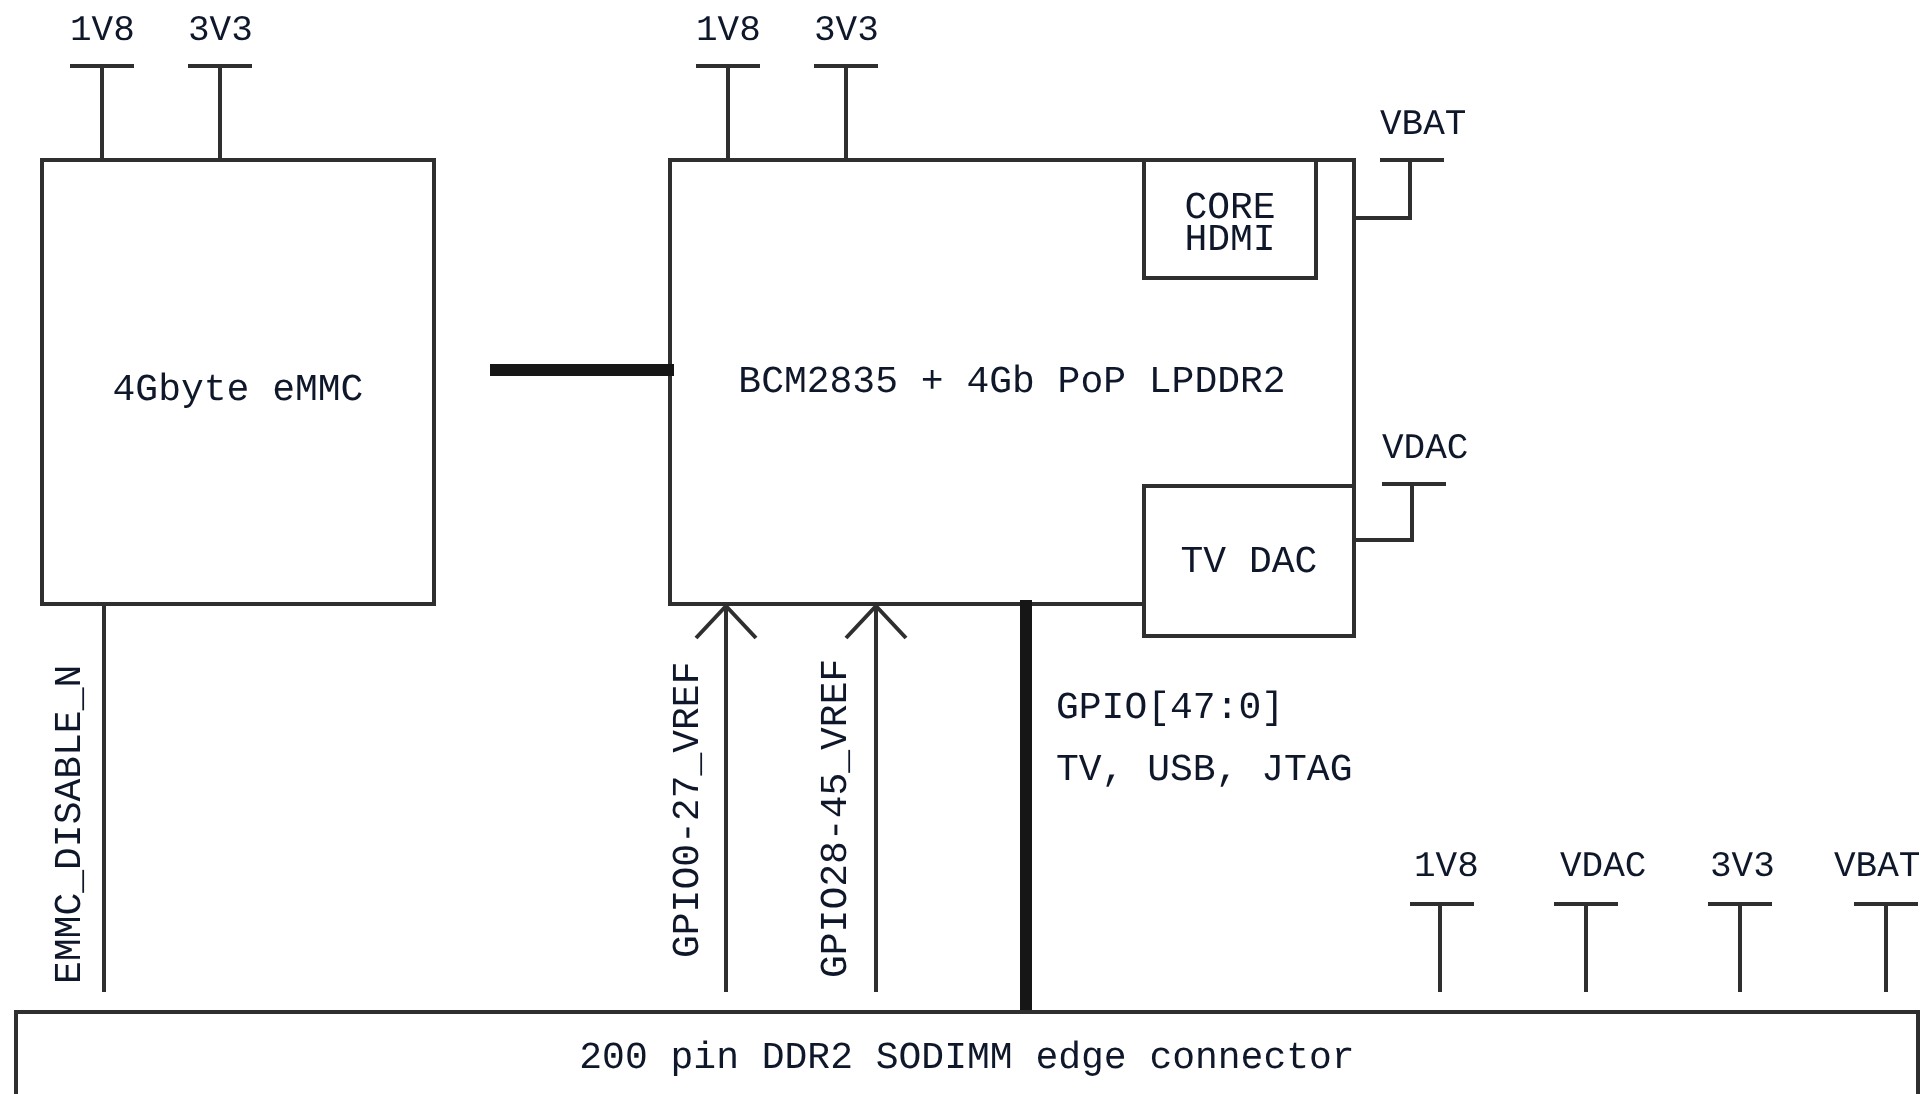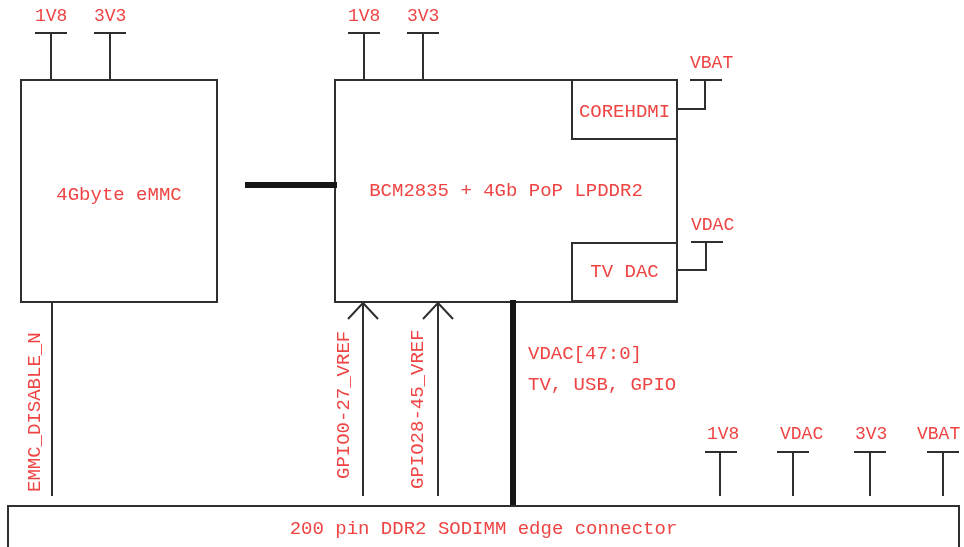--- a/index.html
+++ b/index.html
@@ -1,18 +1,18 @@
 <!DOCTYPE html>
 <html><head>
 <meta charset="utf-8">
 <style>
   html,body{margin:0;padding:0;background:#fff;}
   .stage{
     position:relative;width:964px;height:547px;background:#ffffff;overflow:hidden;
-    font-family:"Liberation Mono","DejaVu Sans Mono",monospace;color:#ef4444;
+    font-family:"Liberation Mono","DejaVu Sans Mono",monospace;color:#0f172a;
   }
   .box{
     position:absolute;box-sizing:border-box;border:2px solid #2f2f2f;background:#fff;
     display:flex;align-items:center;justify-content:center;text-align:center;
     font-size:19px;white-space:nowrap;
   }
   .wire{position:absolute;background:#2f2f2f;}
   .thick{position:absolute;background:#161616;}
   .lbl{position:absolute;font-size:18px;white-space:nowrap;text-align:center;}
   .vlbl{
@@ -48,26 +48,26 @@
   <div class="wire" style="left:422px;top:32px;width:2px;height:47px;"></div>
 
   <div class="box" style="left:20px;top:79px;width:198px;height:224px;padding-top:8px;">
     <span>4Gbyte eMMC</span>
   </div>
 
   <div class="box" style="left:334px;top:79px;width:344px;height:224px;padding-top:0;">
     <span>BCM2835 + 4Gb PoP LPDDR2</span>
   </div>
 
-  <div class="box sub-box" style="left:571px;top:79px;width:107px;height:61px;flex-direction:row;padding-top:4px;">
+  <div class="box sub-box" style="left:571px;top:79px;width:88px;height:61px;flex-direction:column;padding-top:4px;">
     <div>CORE</div>
     <div>HDMI</div>
   </div>
 
-  <div class="box sub-box" style="left:571px;top:242px;width:107px;height:60px;">
+  <div class="box sub-box" style="left:571px;top:242px;width:107px;height:77px;">
     <span>TV DAC</span>
   </div>
 
   <div class="lbl" style="left:690px;top:53px;">VBAT</div>
   <div class="wire" style="left:690px;top:79px;width:32px;height:2px;"></div>
   <div class="wire" style="left:704px;top:79px;width:2px;height:31px;"></div>
   <div class="wire" style="left:677px;top:108px;width:29px;height:2px;"></div>
 
   <div class="lbl" style="left:691px;top:215px;">VDAC</div>
   <div class="wire" style="left:691px;top:241px;width:32px;height:2px;"></div>
@@ -86,22 +86,22 @@
   </svg>
   <svg class="arrow" style="left:422px;top:302px;" width="32" height="18" viewBox="0 0 32 18">
     <path d="M16 1 L1 17 M16 1 L31 17" stroke="#2f2f2f" stroke-width="2" fill="none"></path>
   </svg>
 
   <div class="vlbl" style="left:24px;top:492px;">EMMC_DISABLE_N</div>
   <div class="vlbl" style="left:333px;top:479px;">GPIO0-27_VREF</div>
   <div class="vlbl" style="left:407px;top:489px;">GPIO28-45_VREF</div>
 
   <div class="bus-text">
-    <div>VDAC[47:0]</div>
-    <div>TV, USB, GPIO</div>
+    <div>GPIO[47:0]</div>
+    <div>TV, USB, JTAG</div>
   </div>
 
   <div class="lbl" style="left:707px;top:424px;">1V8</div>
   <div class="wire" style="left:705px;top:451px;width:32px;height:2px;"></div>
   <div class="wire" style="left:719px;top:451px;width:2px;height:45px;"></div>
 
   <div class="lbl" style="left:780px;top:424px;">VDAC</div>
   <div class="wire" style="left:777px;top:451px;width:32px;height:2px;"></div>
   <div class="wire" style="left:792px;top:451px;width:2px;height:45px;"></div>
 

